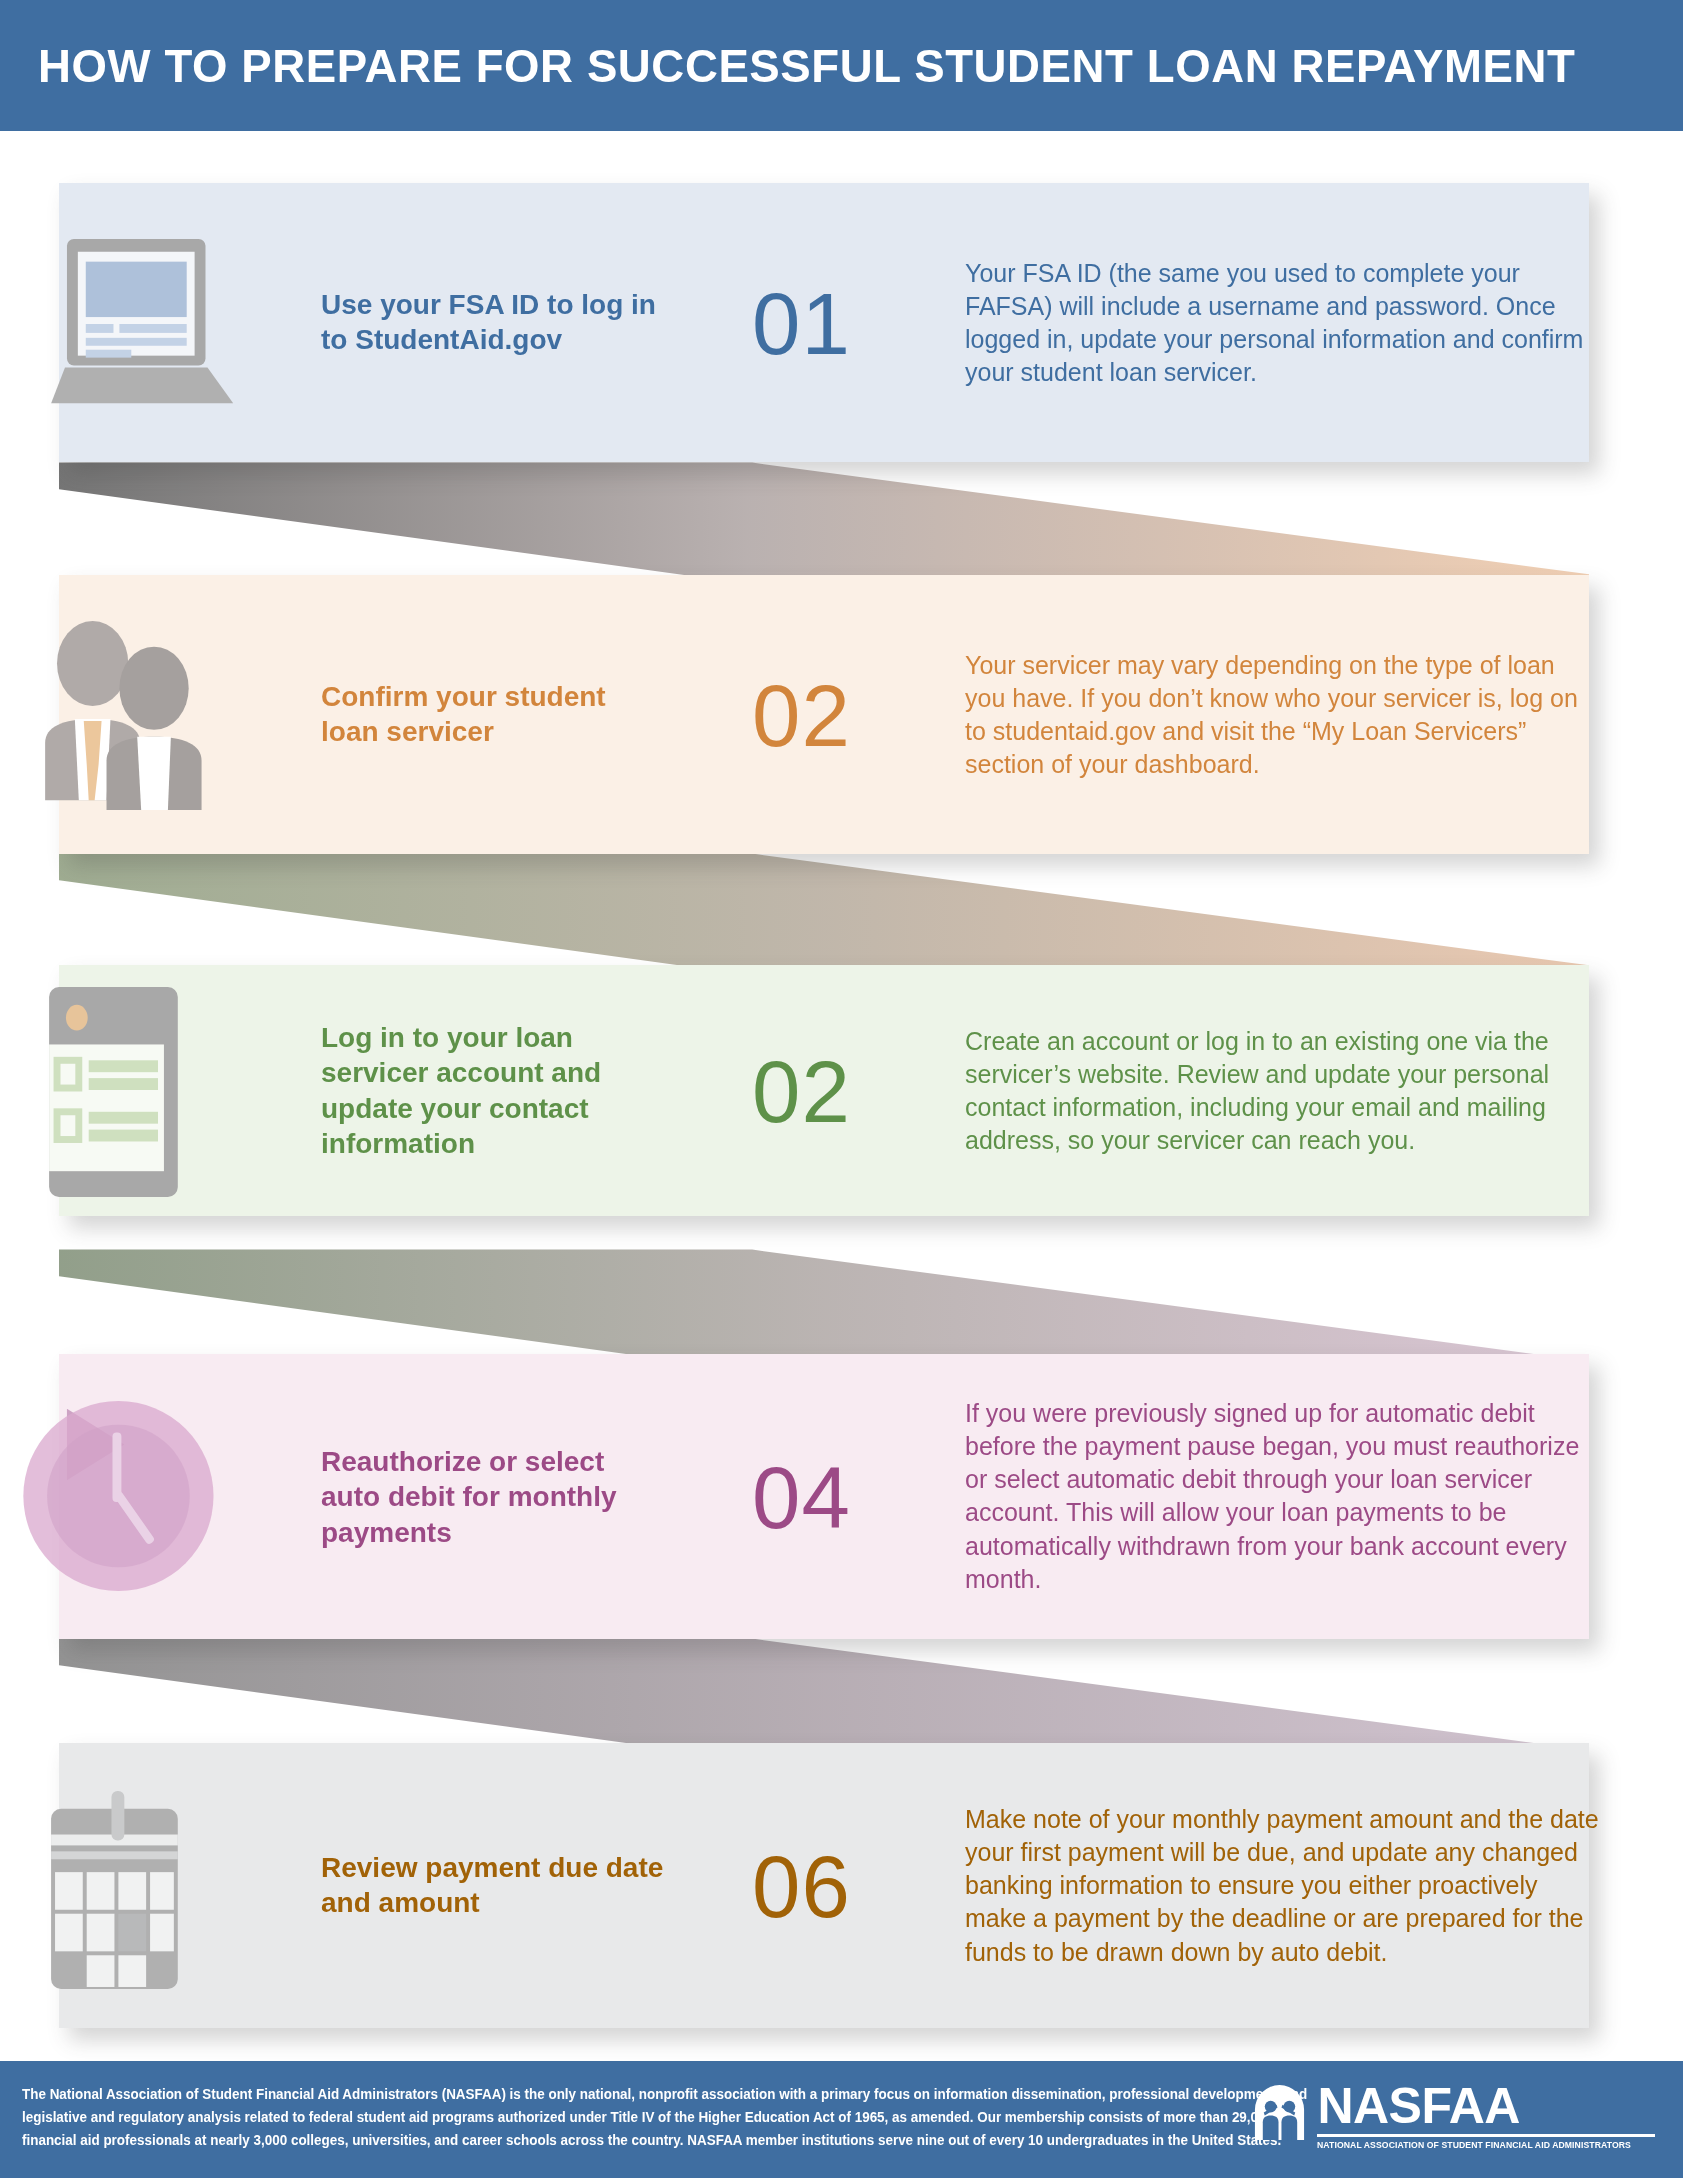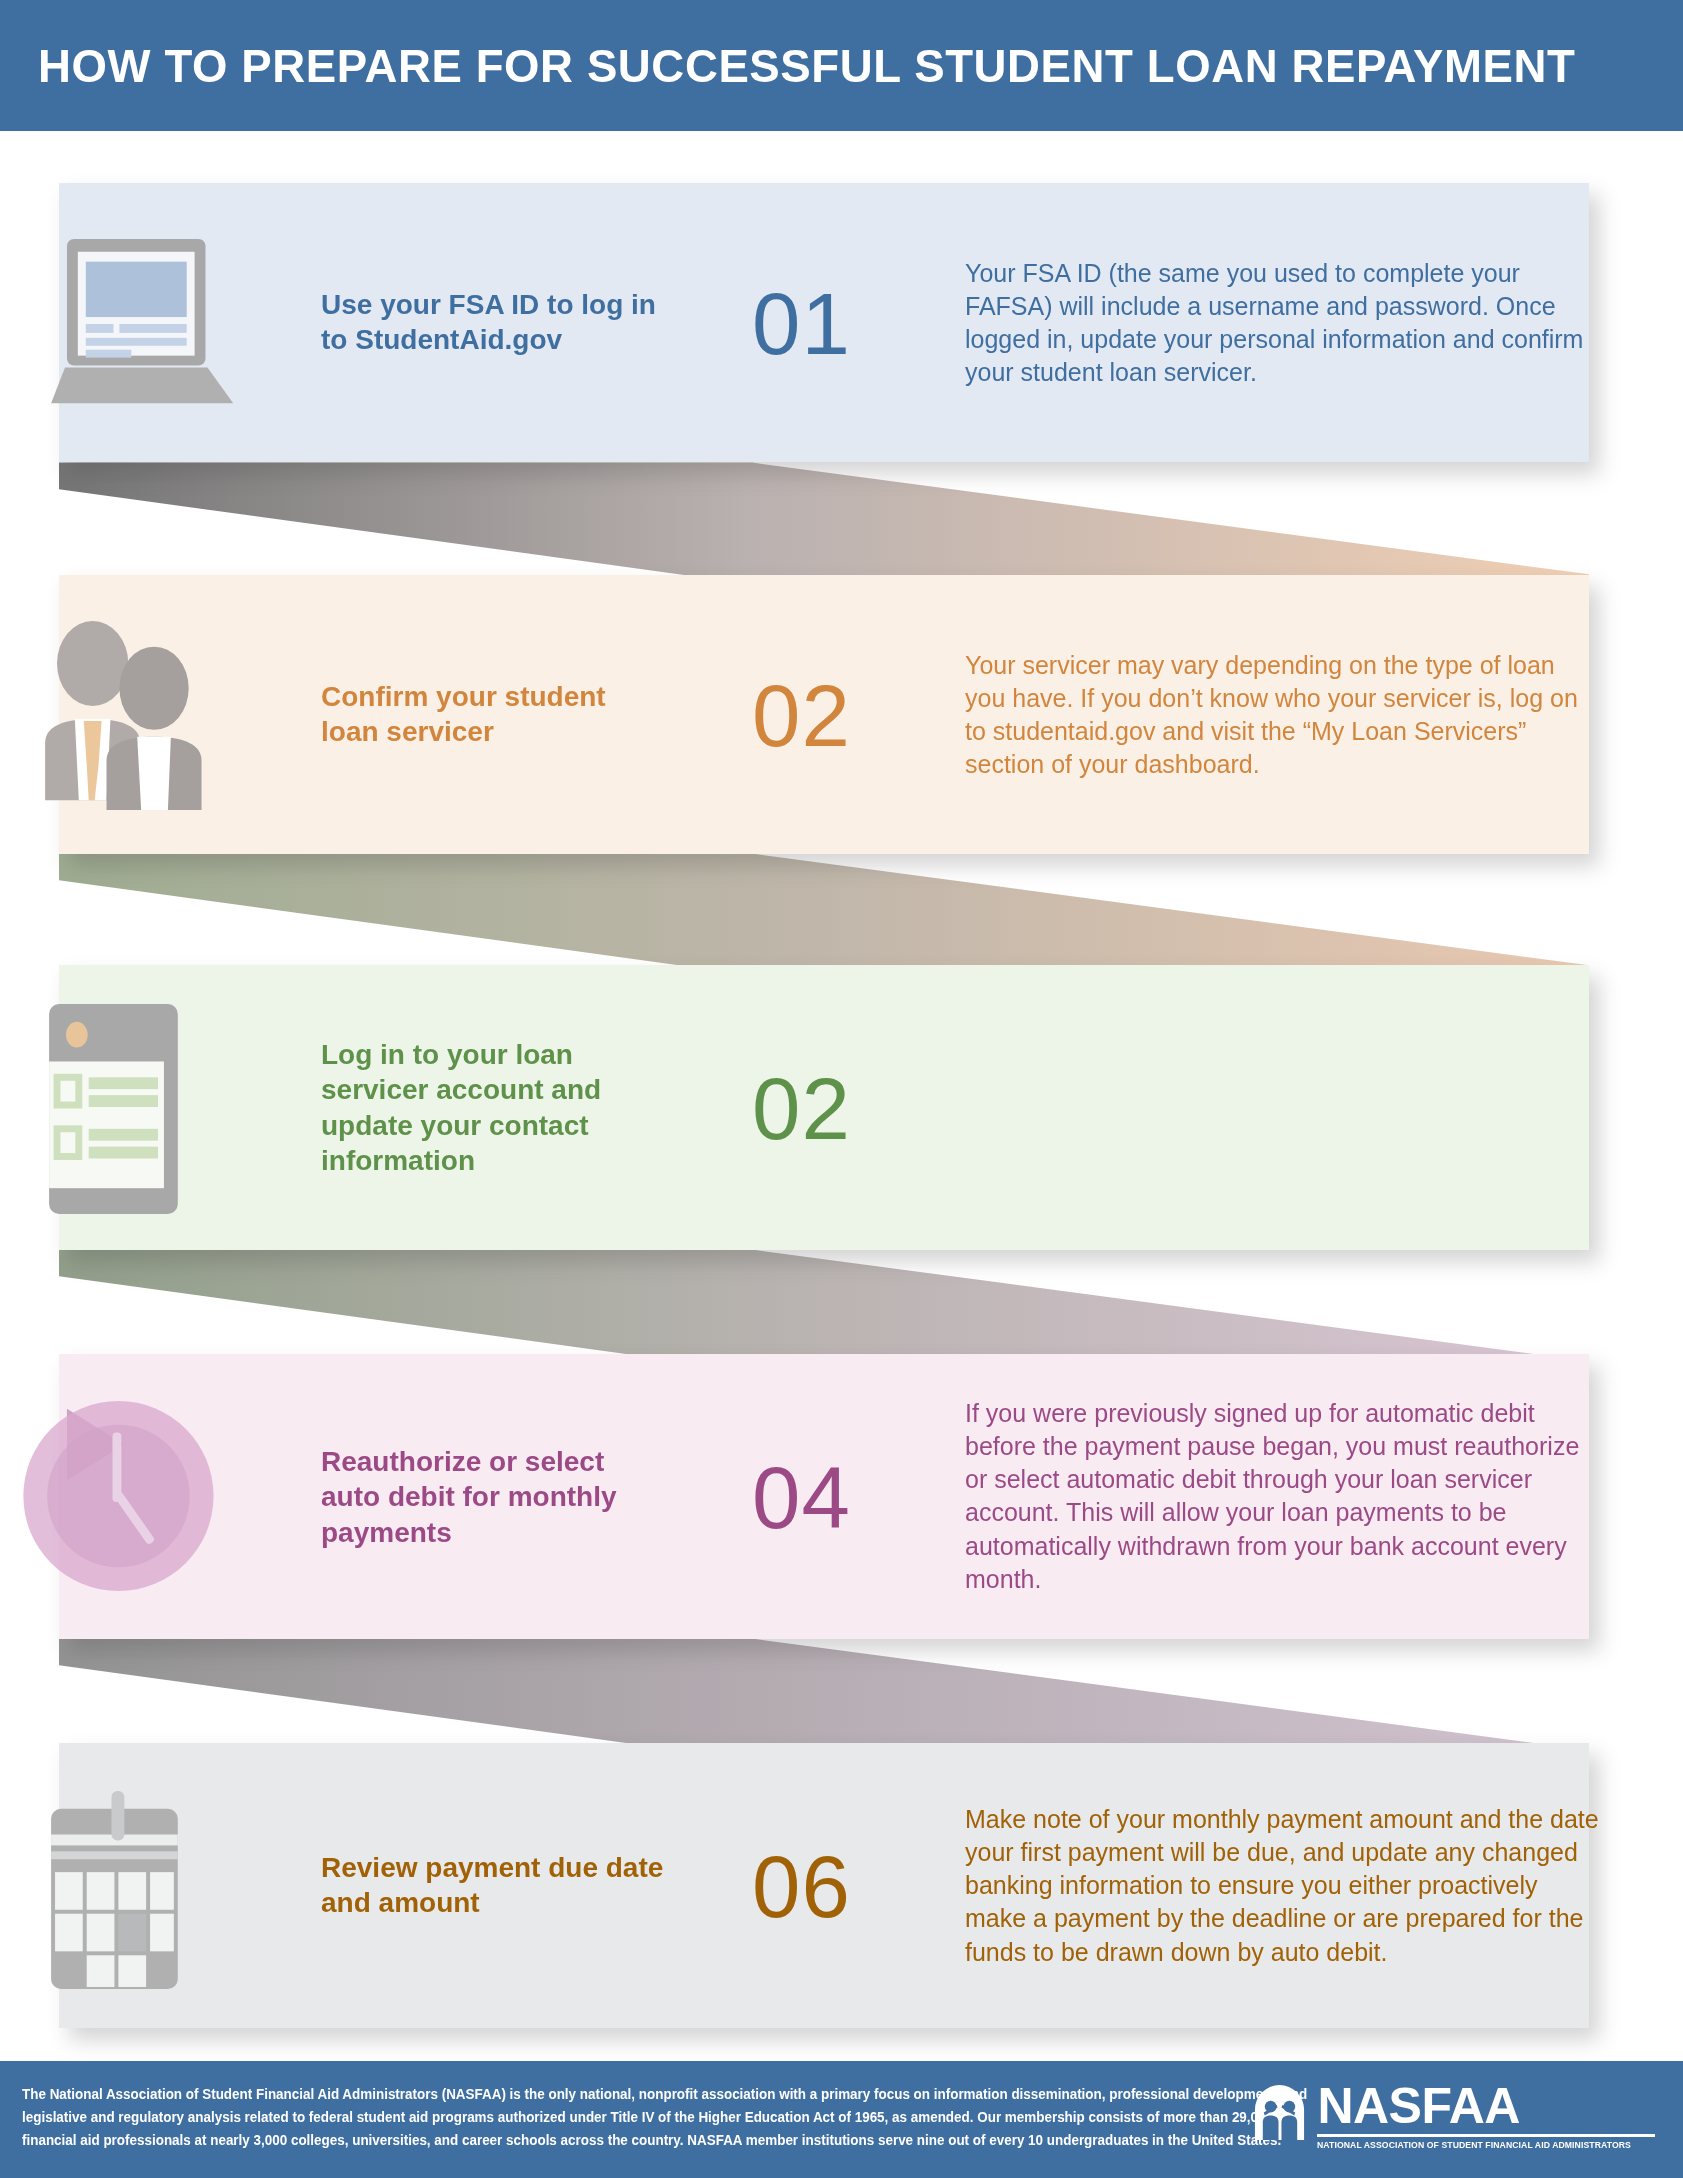--- a/index.html
+++ b/index.html
@@ -44,21 +44,21 @@
   .panel {
     position: absolute;
     left: 59px;
     width: 1530px;
     height: 279px;
     box-shadow: 10px 12px 20px rgba(60,60,60,0.22);
     z-index: 3;
   }
   .panel.p1 { top: 52px;  background: #e3e9f2; }
   .panel.p2 { top: 444px; background: #fbf0e6; }
-  .panel.p3 { top: 834px; background: #edf4e8; height: 285px; }
+  .panel.p3 { top: 834px; background: #edf4e8; height: 251px; }
   .panel.p4 { top: 1223px; background: #f8ebf2; height: 285px; }
   .panel.p5 { top: 1612px; background: #e8e9ea; height: 285px; }
 
   
   .ribbon {
     position: absolute;
     left: 59px;
     width: 1530px;
     z-index: 1;
     pointer-events: none;
@@ -280,20 +280,21 @@
         <rect x="-2" y="82" width="22" height="28" fill="none" stroke="#cfe0bf" stroke-width="7"></rect>
         <rect x="30" y="82" width="70" height="12" fill="#cfe0bf"></rect>
         <rect x="30" y="100" width="70" height="12" fill="#cfe0bf"></rect>
         <rect x="-2" y="134" width="22" height="28" fill="none" stroke="#cfe0bf" stroke-width="7"></rect>
         <rect x="30" y="134" width="70" height="12" fill="#cfe0bf"></rect>
         <rect x="30" y="152" width="70" height="12" fill="#cfe0bf"></rect>
       </svg>
     </div>
     <div class="step-title c-green">Log in to your loan servicer account and update your contact information</div>
     <div class="step-num c-green">02</div>
+    <div class="step-body c-green">Create an account or log in to an existing one via the servicer’s website. Review and update your personal contact information, including your email and mailing address, so your servicer can reach you.</div>
   </div>
 
   <div class="panel p4">
     <div class="icon-slot">
       <svg width="208" height="223" viewBox="0 0 210 225">
         <path d="M8 24 L8 96 L66 60 Z" fill="#cda3c4"></path>
         <circle cx="60" cy="112" r="96" fill="#d9a8cd" opacity="0.75"></circle>
         <circle cx="60" cy="112" r="72" fill="#cfa0c6" opacity="0.55"></circle>
         <rect x="54" y="48" width="9" height="70" rx="4" fill="#ead2e6"></rect>
         <rect x="56" y="108" width="9" height="62" rx="4" fill="#ead2e6" transform="rotate(-35 60 112)"></rect>

